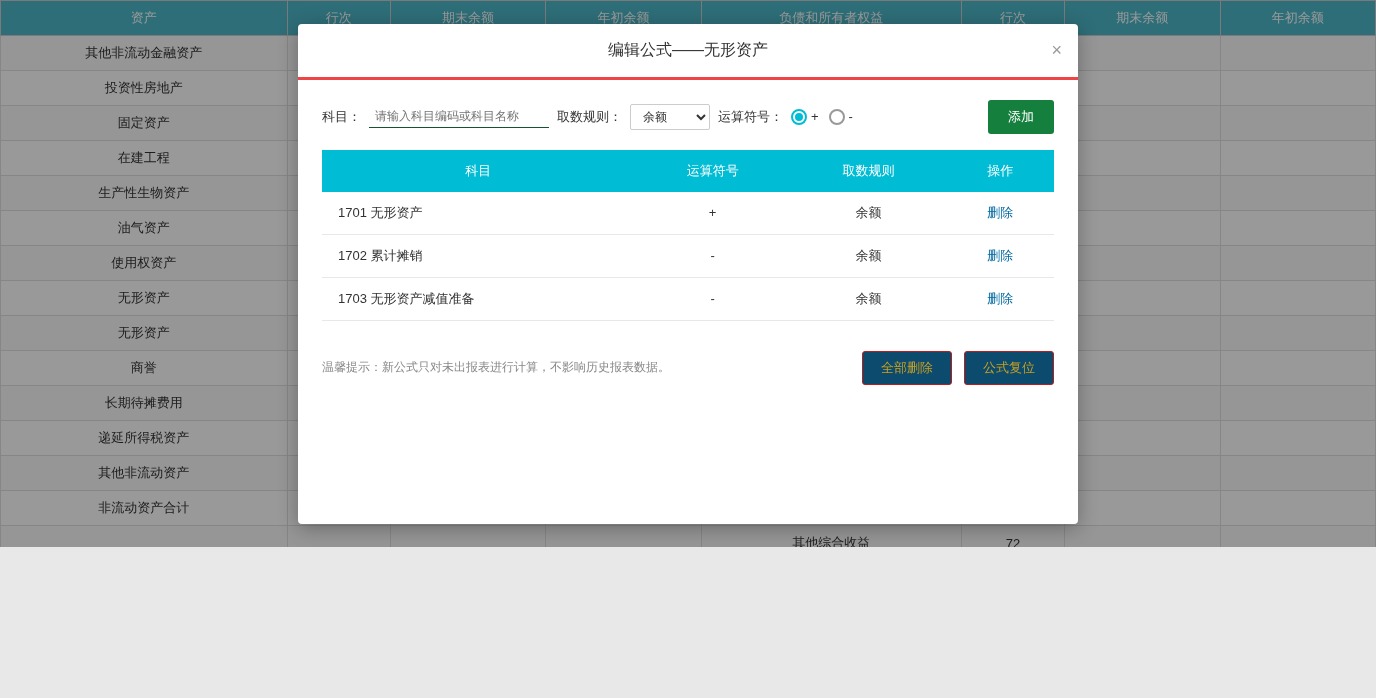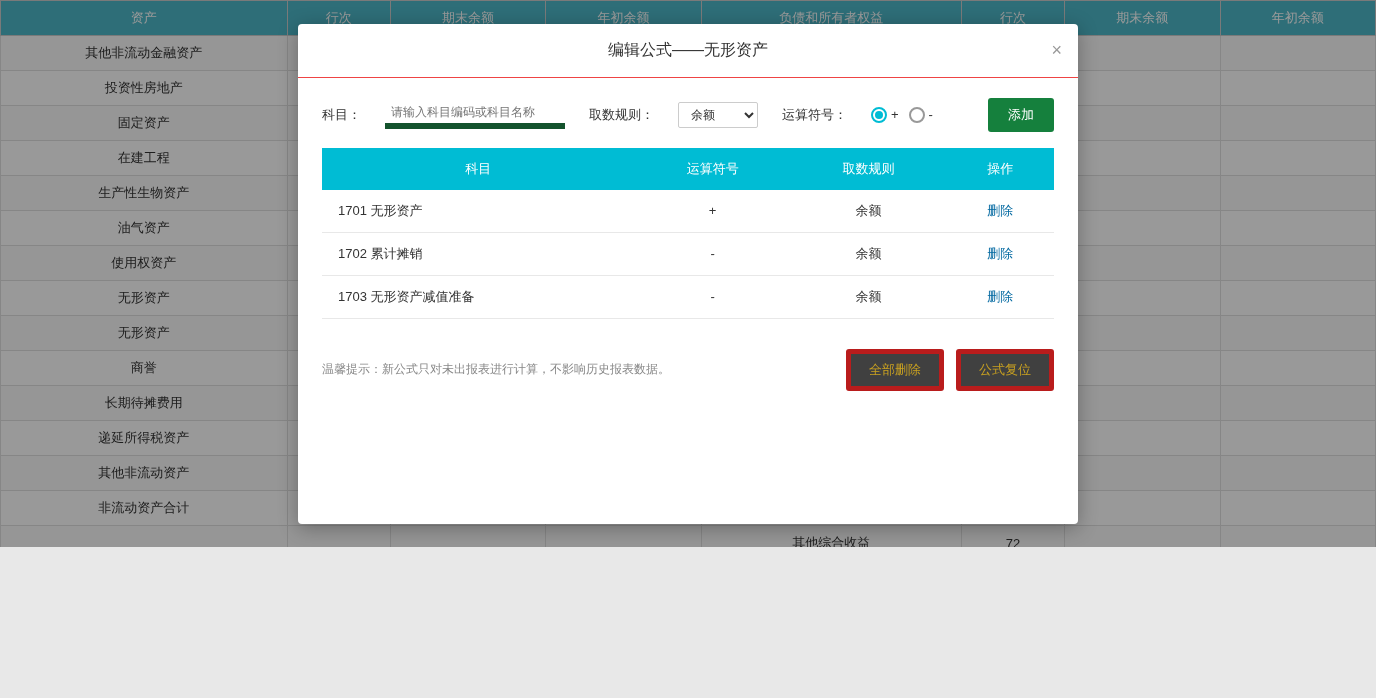--- a/index.html
+++ b/index.html
@@ -65,21 +65,21 @@
       border-radius: 4px;
       width: 780px;
       min-height: 500px;
       box-shadow: 0 4px 20px rgba(0,0,0,0.3);
       position: relative;
       padding-bottom: 20px;
     }
 
     .modal-header {
       padding: 16px 24px;
-      border-bottom: 1px solid #ef4444;
+      border-bottom: 3px solid #ef4444;
       text-align: center;
       position: relative;
     }
 
     .modal-title {
       font-size: 16px;
       color: #333;
       font-weight: normal;
     }
 
@@ -94,32 +94,32 @@
       background: none;
       border: none;
       line-height: 1;
     }
 
     
     .form-row {
       display: flex;
       align-items: center;
       padding: 20px 24px 16px 24px;
-      gap: 24px;
+      gap: 8px;
     }
 
     .form-label {
       color: #333;
       white-space: nowrap;
       font-size: 13px;
     }
 
     .form-input {
       border: none;
-      border-bottom: 6px solid #14532d;
+      border-bottom: 1px solid #14532d;
       outline: none;
       padding: 4px 6px;
       width: 180px;
       font-size: 12px;
       color: #999;
       font-family: inherit;
     }
 
     .form-select-wrap {
       display: flex;
@@ -245,22 +245,22 @@
       color: #888;
       font-size: 12px;
     }
 
     .footer-btns {
       display: flex;
       gap: 12px;
     }
 
     .btn-outline {
-      background: #404040;
-      border: 5px solid #b91c1c;
+      background: #0c4a6e;
+      border: 1px solid #b91c1c;
       color: #c8a020;
       padding: 7px 18px;
       border-radius: 3px;
       cursor: pointer;
       font-size: 13px;
       font-family: inherit;
     }
   </style>
 </head>
 <body>

